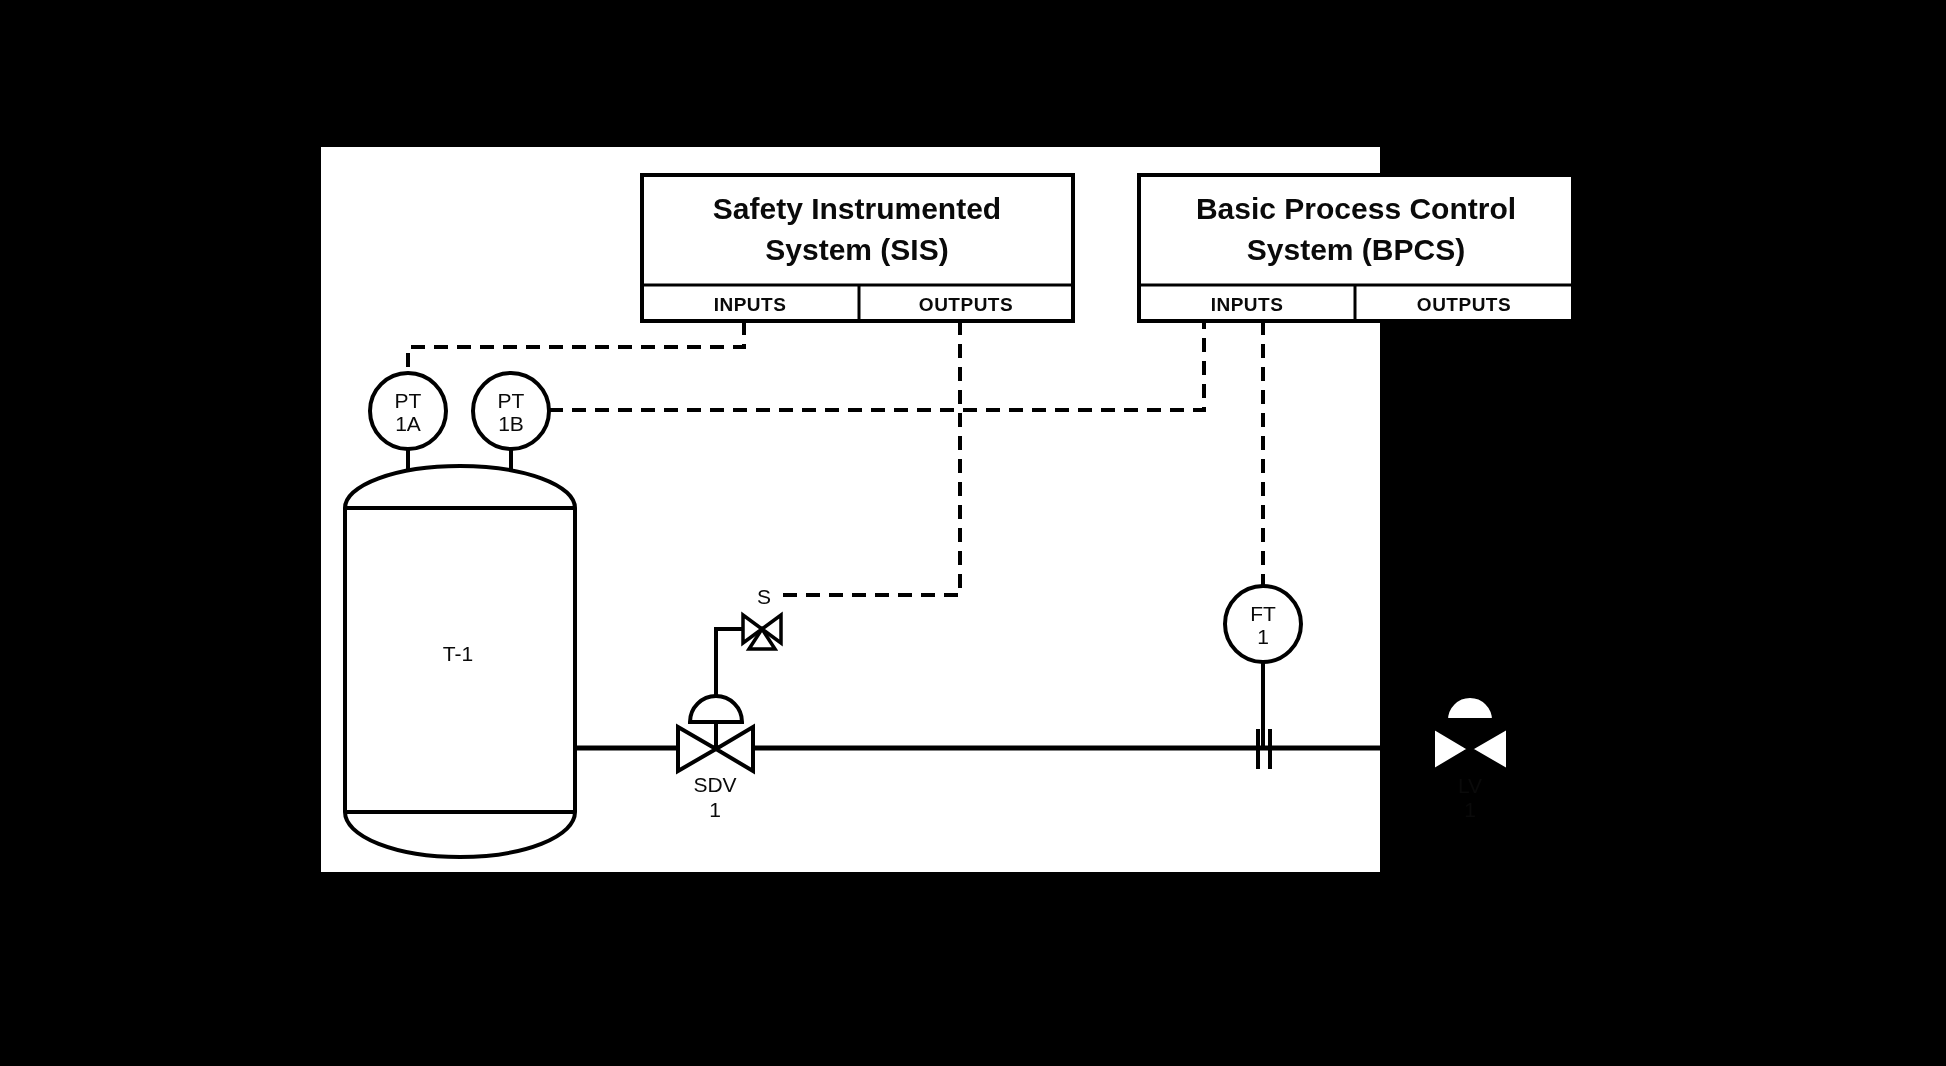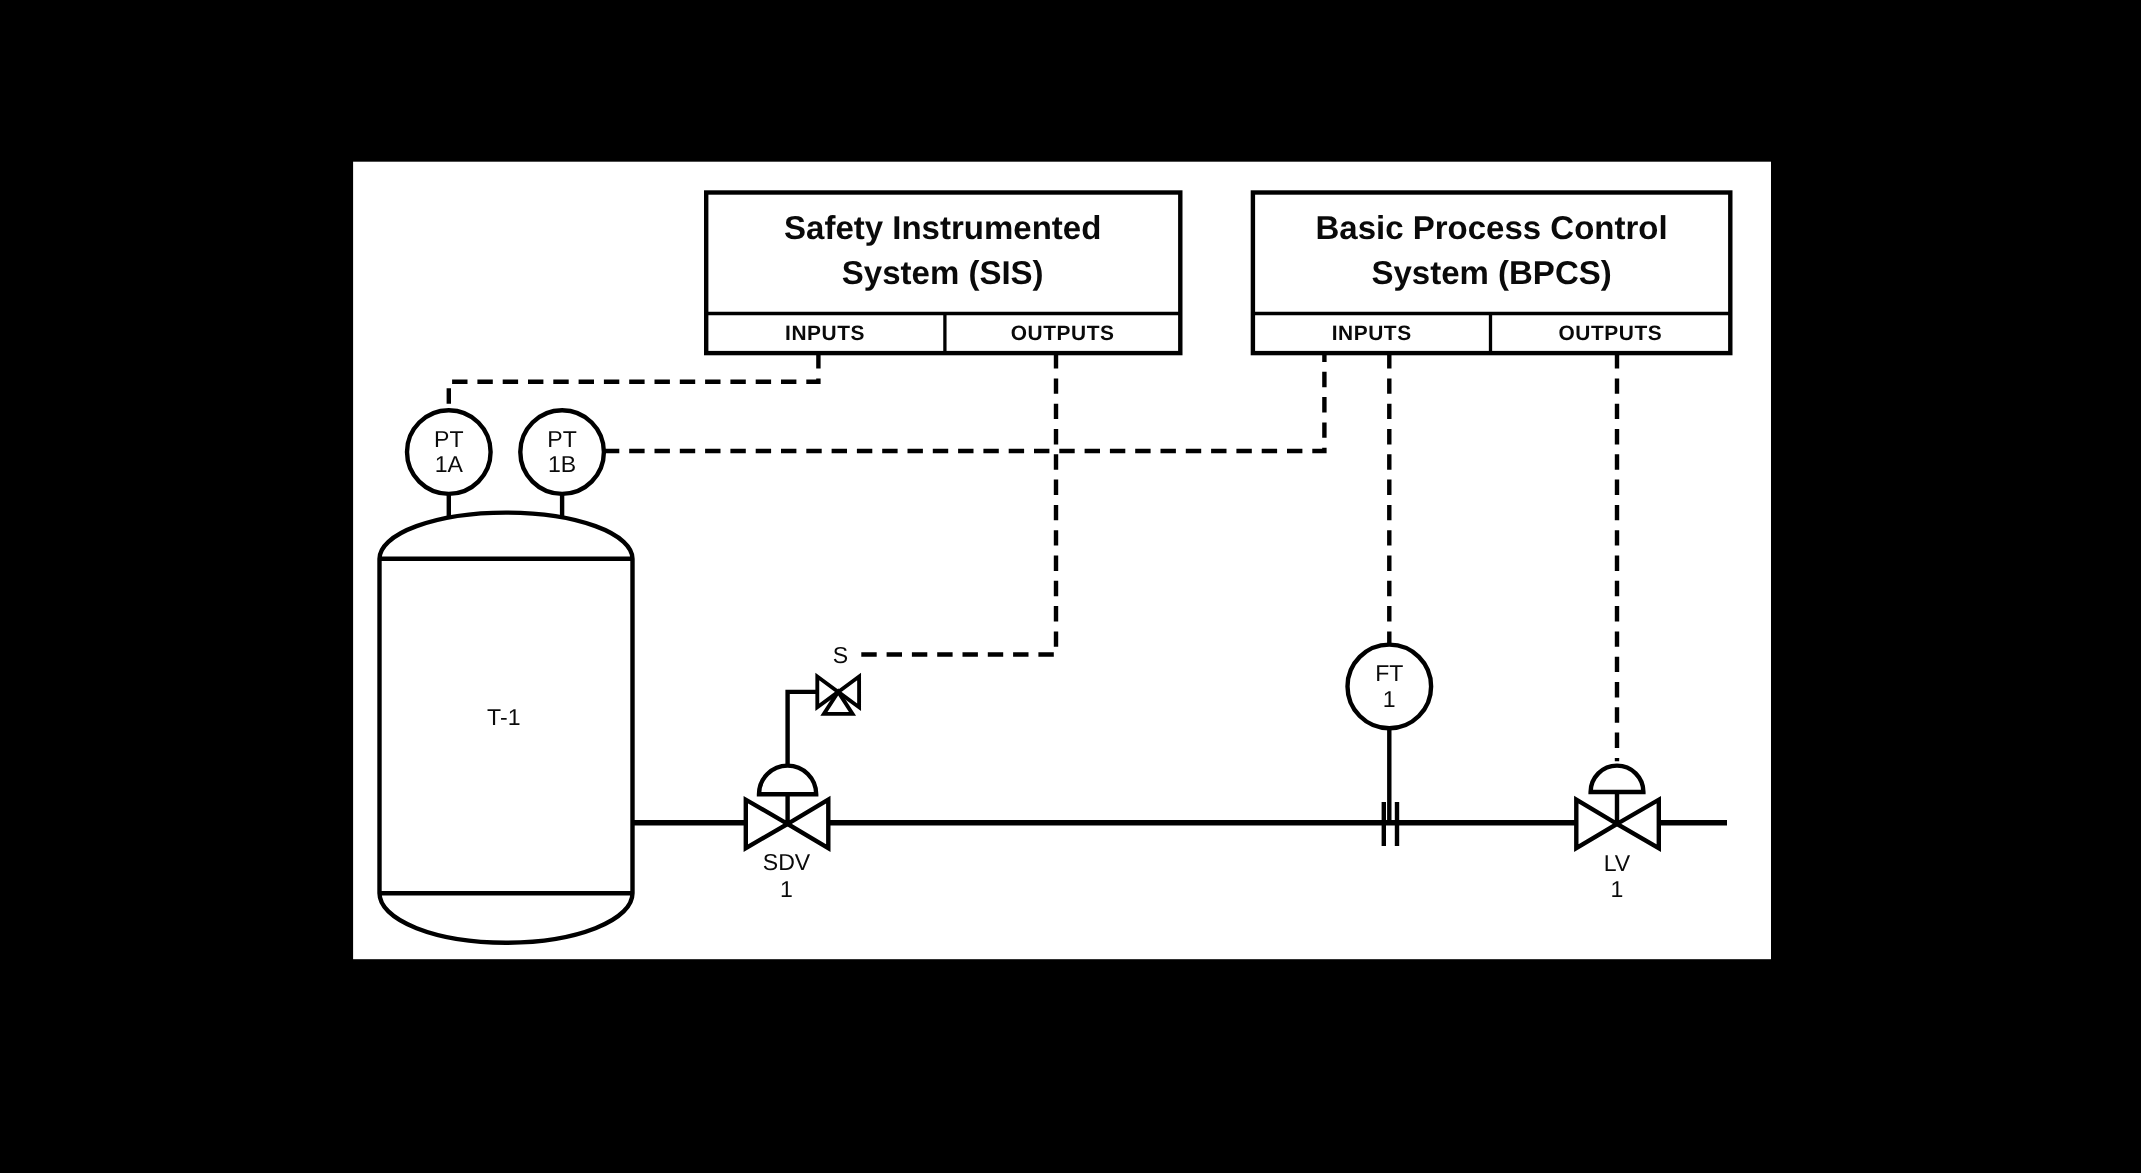--- a/index.html
+++ b/index.html
@@ -14,21 +14,21 @@
   .stage {
     position: relative;
     width: 1946px;
     height: 1066px;
     background: #000000;
   }
   .canvas {
     position: absolute;
     left: 321px;
     top: 147px;
-    width: 1289px;
+    width: 1059px;
     height: 725px;
     background: #ffffff;
   }
   svg { display: block; }
   .shape {
     fill: #ffffff;
     stroke: #000000;
     stroke-width: 4;
     stroke-miterlimit: 10;
   }

